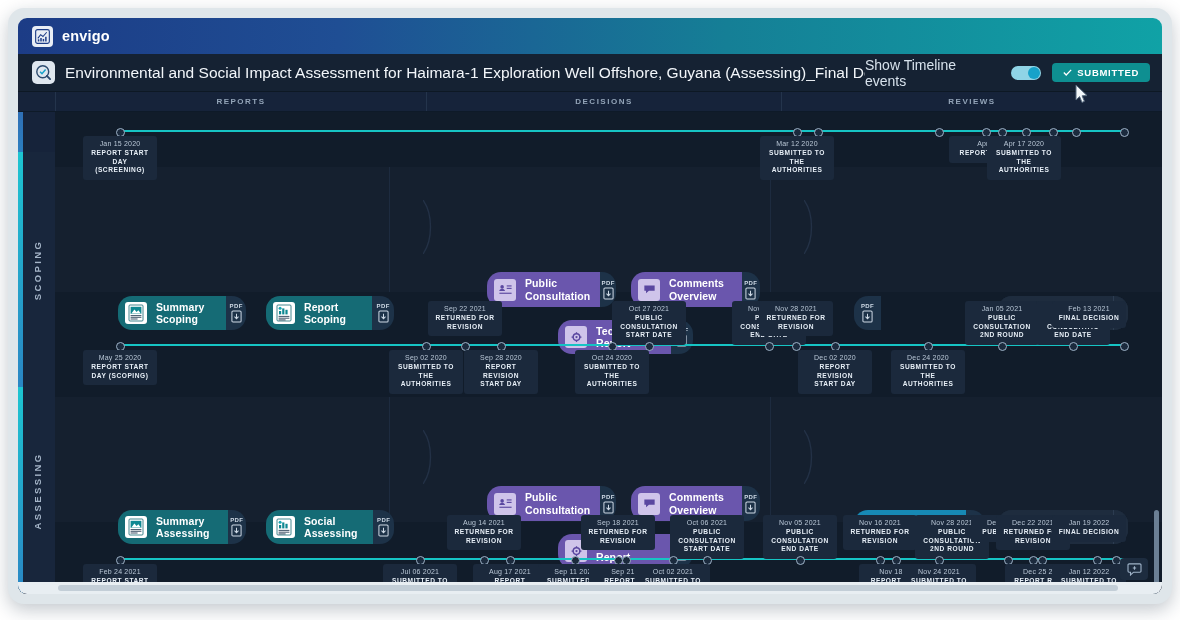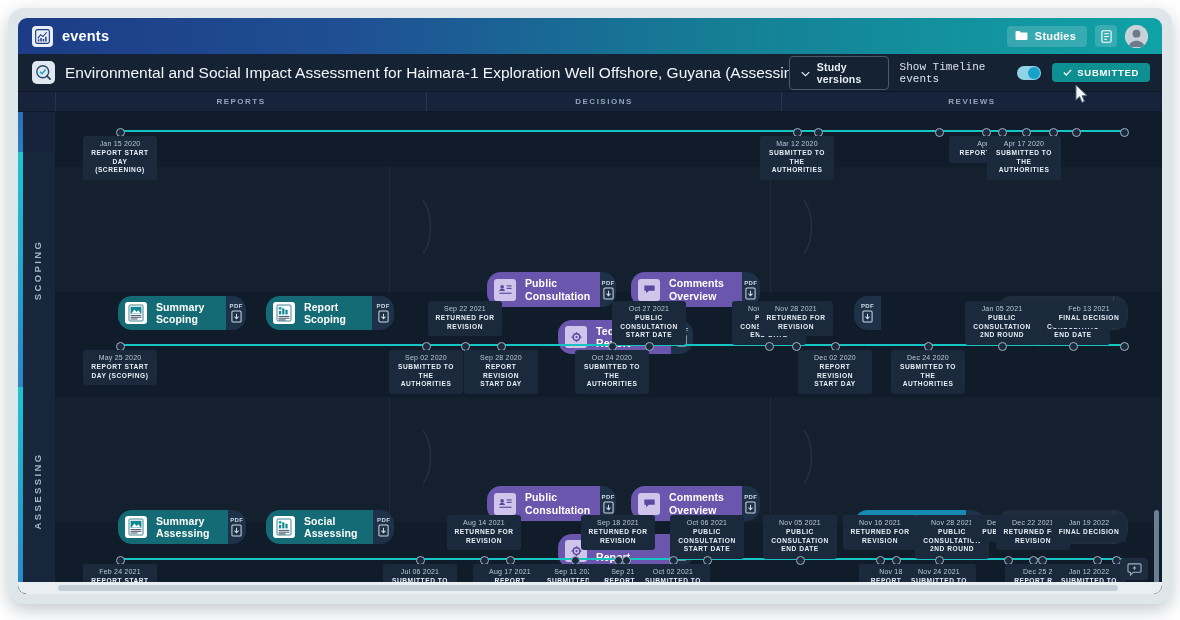--- a/index.html
+++ b/index.html
@@ -119,22 +119,21 @@
     border-radius: 4px;
     padding: 4px 11px;
     color: #e6edf4;
     font-size: 10.5px;
     font-weight: bold;
     letter-spacing: 0.2px;
     cursor: pointer;
   }
   .toggle-label {
     color: #d7e2ec;
-    font-size: 11px;
-    font-family: Liberation Mono, monospace;
+    font-size: 14px;
   }
   .toggle {
     position: relative;
     width: 30px; height: 14px;
     border-radius: 7px;
     background: #8fd4e6;
     cursor: pointer;
   }
   .toggle .knob {
     position: absolute; right: 1px; top: 1px;
@@ -369,66 +368,33 @@
       <div class="brand-logo">
         <svg width="15" height="15" viewBox="0 0 16 16">
           <rect x="0.7" y="0.7" width="14.6" height="14.6" rx="2" fill="none" stroke="#1c3c86" stroke-width="1.2"></rect>
           <polyline points="3,10 6,6 8.5,8 12.5,3.5" fill="none" stroke="#1c3c86" stroke-width="1.1"></polyline>
           <rect x="3" y="11" width="1.6" height="2.3" fill="#1c3c86"></rect>
           <rect x="5.6" y="9.6" width="1.6" height="3.7" fill="#1c3c86"></rect>
           <rect x="8.2" y="10.6" width="1.6" height="2.7" fill="#1c3c86"></rect>
           <rect x="10.8" y="8.3" width="1.6" height="5" fill="#1c3c86"></rect>
         </svg>
       </div>
-      <div class="brand-name">events</div>
-      <div class="brand-right">
-        <div class="studies-btn">
-          <span>
-            <svg width="13" height="11" viewBox="0 0 14 12">
-              <path d="M0.5 2.2a1 1 0 011-1h3.4l1.2 1.4h6.4a1 1 0 011 1v6.2a1 1 0 01-1 1h-11a1 1 0 01-1-1z" fill="#ffffff"></path>
-            </svg>
-          </span>
-          <span>Studies</span>
-        </div>
-        <div class="icon-btn">
-          <svg width="11" height="13" viewBox="0 0 12 14">
-            <rect x="1" y="0.8" width="10" height="12.4" rx="1.3" fill="none" stroke="#ffffff" stroke-width="1.2"></rect>
-            <line x1="3.5" y1="4" x2="8.5" y2="4" stroke="#ffffff" stroke-width="1.1"></line>
-            <line x1="3.5" y1="7" x2="8.5" y2="7" stroke="#ffffff" stroke-width="1.1"></line>
-            <line x1="3.5" y1="10" x2="6.6" y2="10" stroke="#ffffff" stroke-width="1.1"></line>
-          </svg>
-        </div>
-        <div class="avatar">
-          <svg width="23" height="23" viewBox="0 0 24 24">
-            <circle cx="12" cy="12" r="12" fill="#c9d1d9"></circle>
-            <circle cx="12" cy="9" r="4.1" fill="#6b7b8c"></circle>
-            <path d="M3.4 23c1.1-4.4 4.5-6.6 8.6-6.6s7.5 2.2 8.6 6.6z" fill="#6b7b8c"></path>
-          </svg>
-        </div>
-      </div>
+      <div class="brand-name">envigo</div>
     </div>
 
     <div class="titlebar">
       <div class="title-badge">
         <svg width="17" height="17" viewBox="0 0 18 18">
           <circle cx="8.2" cy="8.2" r="6.3" fill="none" stroke="#2d4b6e" stroke-width="1.5"></circle>
           <polyline points="5.4,8.3 7.4,10.3 11.2,5.9" fill="none" stroke="#17a2c9" stroke-width="1.6"></polyline>
           <line x1="12.6" y1="12.6" x2="16" y2="16" stroke="#2d4b6e" stroke-width="2" stroke-linecap="round"></line>
         </svg>
       </div>
       <div class="title-text">Environmental and Social Impact Assessment for Haimara-1 Exploration Well Offshore, Guyana (Assessing)_Final De…</div>
       <div class="title-right">
-        <div class="versions-btn">
-          <span>
-            <svg width="9" height="6" viewBox="0 0 10 6">
-                  <polyline points="0.8,0.9 5,4.8 9.2,0.9" fill="none" stroke="#e6edf4" stroke-width="1.4"></polyline>
-                </svg>
-          </span>
-          <span>Study versions</span>
-        </div>
         <span class="toggle-label">Show Timeline events</span>
         <div class="toggle">
               <div class="knob"></div>
             </div>
         <div class="approved">
           <span>
             <svg width="9" height="7" viewBox="0 0 10 8">
                   <polyline points="0.8,4.1 3.5,6.8 9.2,1" fill="none" stroke="#ffffff" stroke-width="1.5"></polyline>
                 </svg>
           </span>

